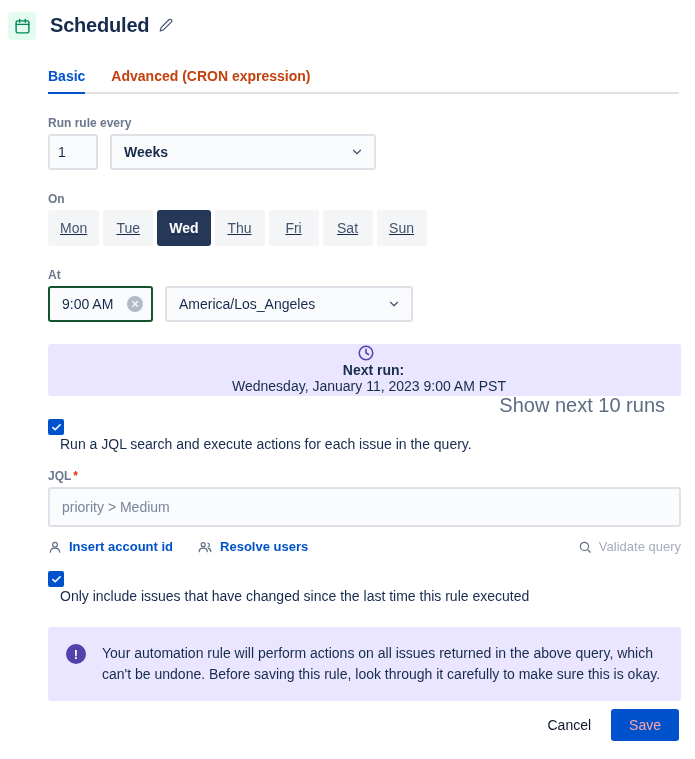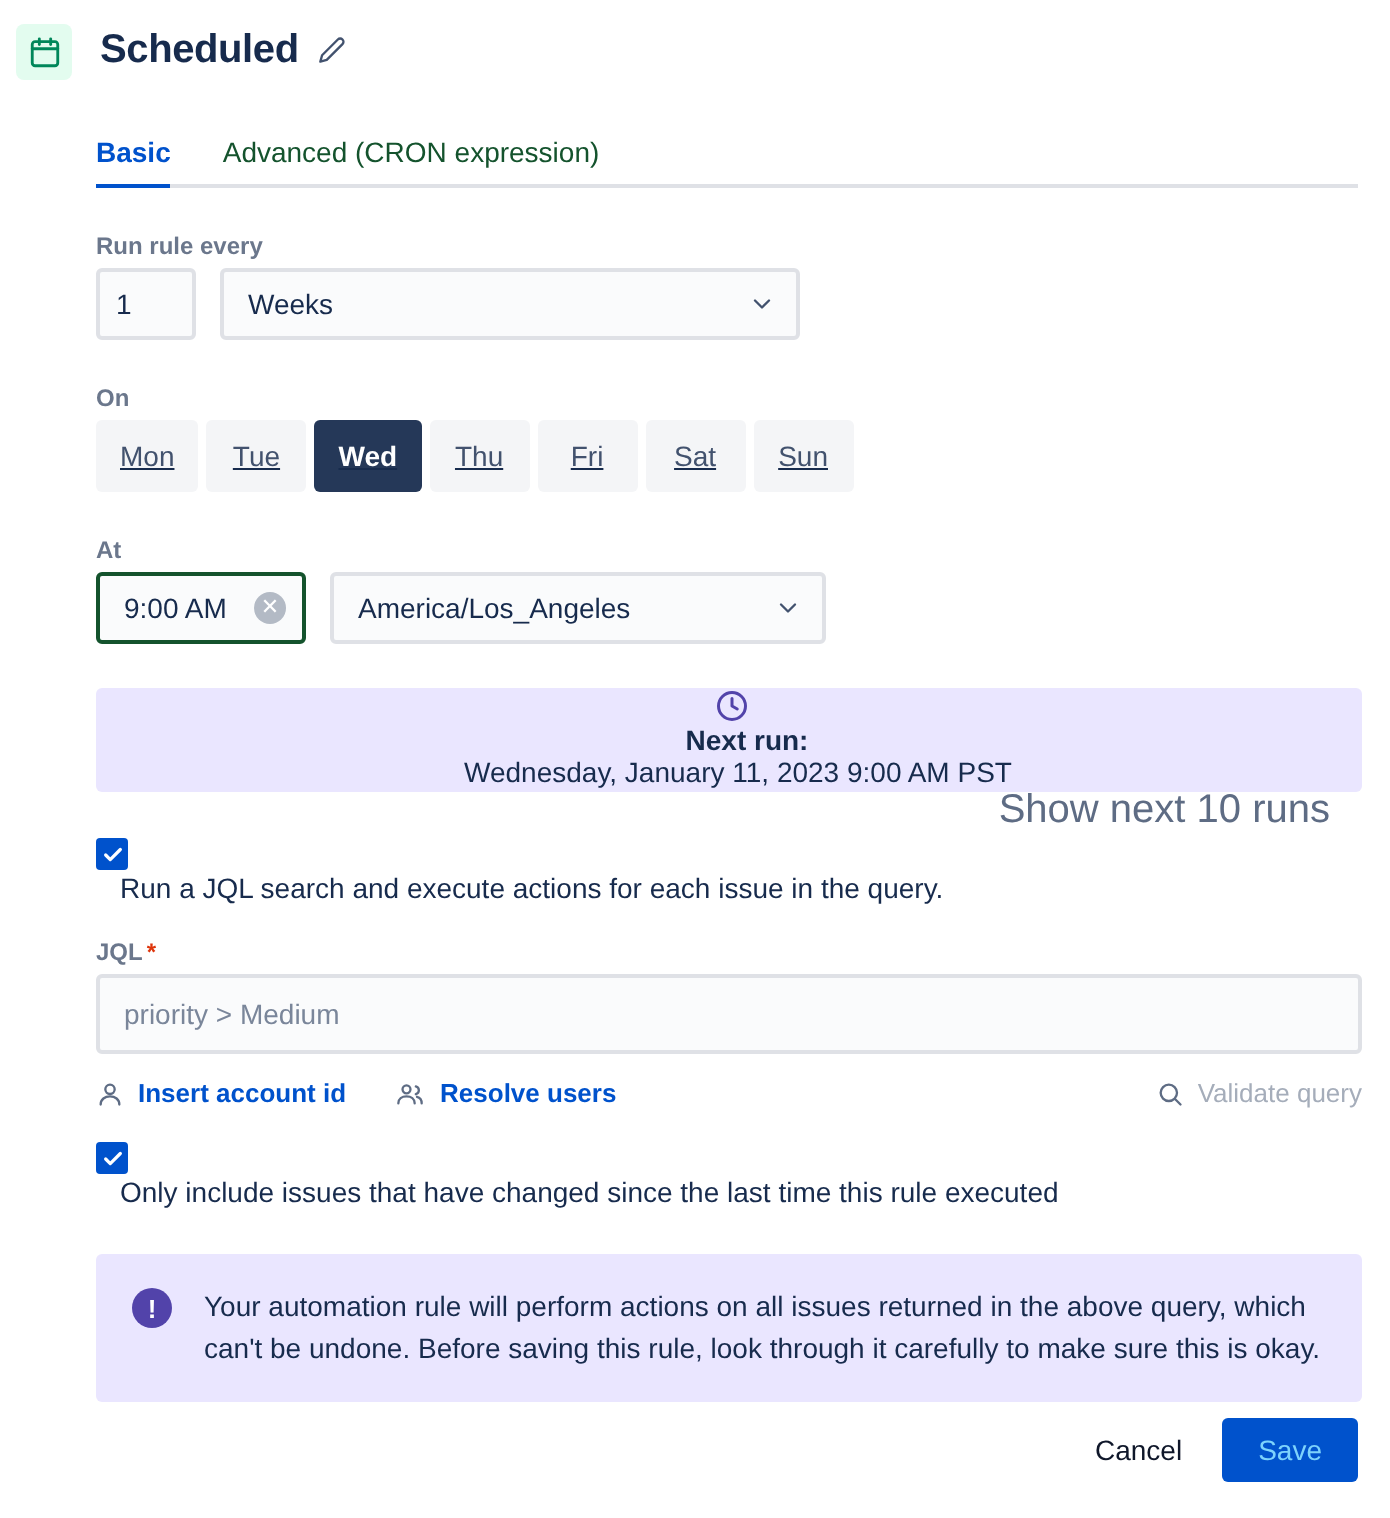--- a/index.html
+++ b/index.html
@@ -60,25 +60,26 @@
   
   .tabs {
     display: flex;
     align-items: flex-end;
     margin-top: 22px;
     border-bottom: 2px solid #DFE1E6;
     height: 32px;
   }
   .tab {
     font-size: 14px;
-    color: #14532d;
+    color: #c2410c;
     padding: 0 0 8px 0;
     margin-right: 26px;
     cursor: pointer;
     position: relative;
+    font-weight: bold;
   }
   .tab.active {
     color: #0052CC;
     font-weight: bold;
   }
   .tab.active:after {
     content: "";
     position: absolute;
     left: 0; right: 0; bottom: -2px;
     height: 2px;
@@ -113,21 +114,21 @@
     border: 2px solid #DFE1E6;
     background: #FAFBFC;
     border-radius: 3px;
     display: flex; align-items: center;
     justify-content: space-between;
     padding: 0 10px 0 12px;
     font-size: 14px;
     color: #172B4D;
     cursor: pointer;
   }
-  .select.weeks { width: 290px; margin-left: 12px; }
+  .select.weeks { width: 266px; margin-left: 12px; font-weight: bold; }
   .select.tz { width: 248px; margin-left: 12px; }
   .chev { color: #42526E; display: flex; align-items: center; }
 
   
   .days { display: flex; margin-top: 2px; text-decoration: underline; }
   .day {
     height: 36px;
     min-width: 50px;
     padding: 0 12px;
     background: #F4F5F7;
@@ -281,21 +282,21 @@
     font-family: "Liberation Sans", sans-serif;
   }
   .btn-cancel {
     background: transparent;
     color: #0f172a;
     padding: 0 12px;
     margin-right: 8px;
   }
   .btn-save {
     background: #0052CC;
-    color: #7dd3fc;
+    color: #fca5a5;
     padding: 0 18px;
   }
 </style>
 </head>
 <body>
 
 <div class="page">
 
   <div class="header">
     <div class="cal-icon">

